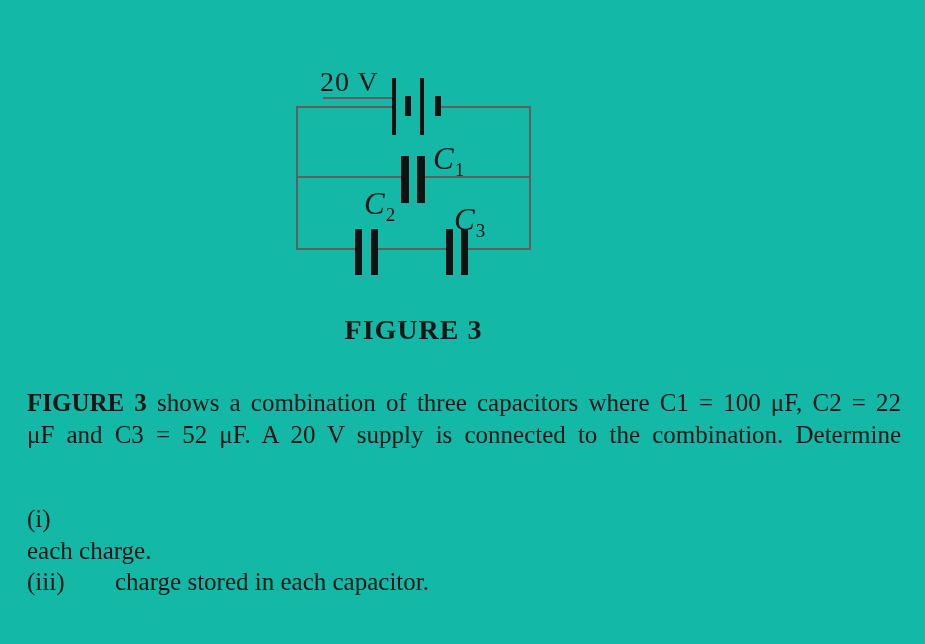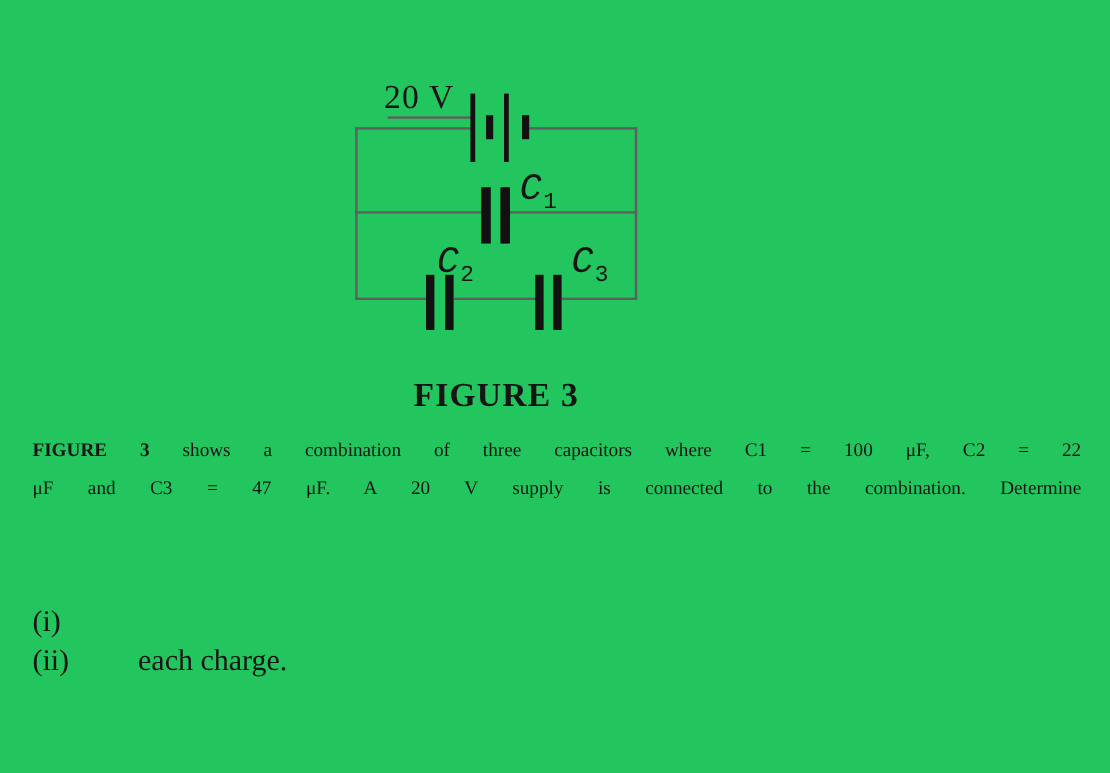--- a/index.html
+++ b/index.html
@@ -6,53 +6,52 @@
     --wire: #5f5f5f;
     --plate: #111111;
     --ink: #151515;
   }
   * { margin: 0; padding: 0; box-sizing: border-box; }
   html, body { background: #ffffff; }
   .page {
     position: relative;
     width: 925px;
     height: 644px;
-    background: #22c55e;
+    background: #14b8a6;
     font-family: "Liberation Serif", serif;
     color: var(--ink);
     overflow: hidden;
   }
   
   .circuit { position: absolute; left: 0; top: 0; width: 925px; height: 300px; }
   .wire { position: absolute; background: var(--wire); }
   .plate { position: absolute; background: var(--plate); }
   .supply-label {
     position: absolute; left: 320px; top: 66px;
     font-size: 28px; color: var(--ink); letter-spacing: 1px;
   }
   .cap-label {
     position: absolute;
     font-size: 31px; font-style: italic; color: var(--ink);
     line-height: 1;
-    font-family: Liberation Mono, monospace;
   }
   .cap-label .cap-sub {
     font-size: 19px; font-style: normal;
     vertical-align: -7px; margin-left: 1px;
   }
   
   .caption {
     position: absolute; left: 296px; top: 314px; width: 235px;
     text-align: center; font-weight: bold; font-size: 28px;
     letter-spacing: 1px;
   }
   
   .para {
-    position: absolute; left: 27px; top: 360px; width: 874px;
-    font-size: 16px; line-height: 31.5px;
+    position: absolute; left: 27px; top: 387px; width: 874px;
+    font-size: 25px; line-height: 31.5px;
   }
   .jline { text-align: justify; text-align-last: justify; white-space: normal; }
   .para .bold { font-weight: bold; }
   
   .qlist {
     position: absolute; left: 27px; top: 503px; width: 874px;
     font-size: 25px; line-height: 31.5px;
   }
   .qrow { display: flex; }
   .qnum { width: 88px; flex: 0 0 88px; }
@@ -87,40 +86,43 @@
       <div class="cap-label" style="left:433px; top:143px;"><i>C</i><span class="cap-sub">1</span></div>
     </div>
 
     <div class="wire" style="left:296px; top:248px; width:59px; height:2px;"></div>
     <div class="wire" style="left:378px; top:248px; width:68px; height:2px;"></div>
     <div class="wire" style="left:468px; top:248px; width:63px; height:2px;"></div>
 
     <div>
       <div class="plate" style="left:355px; top:229px; width:7px; height:46px;"></div>
       <div class="plate" style="left:371px; top:229px; width:7px; height:46px;"></div>
-      <div class="cap-label" style="left:364px; top:204px;"><i>C</i><span class="cap-sub">2</span></div>
+      <div class="cap-label" style="left:364px; top:188px;"><i>C</i><span class="cap-sub">2</span></div>
     </div>
 
     <div>
       <div class="plate" style="left:446px; top:229px; width:7px; height:46px;"></div>
       <div class="plate" style="left:461px; top:229px; width:7px; height:46px;"></div>
-      <div class="cap-label" style="left:476px; top:204px;"><i>C</i><span class="cap-sub">3</span></div>
+      <div class="cap-label" style="left:454px; top:204px;"><i>C</i><span class="cap-sub">3</span></div>
     </div>
   </div>
 
   <div class="caption">FIGURE 3</div>
 
   <div class="para">
     <div class="jline"><span class="bold">FIGURE 3</span><span> shows a combination of three capacitors where C1 = 100 μF, C2 = 22</span></div>
-    <div class="jline">μF and C3 = 47 μF. A 20 V supply is connected to the combination. Determine</div>
+    <div class="jline">μF and C3 = 52 μF. A 20 V supply is connected to the combination. Determine</div>
   </div>
 
   <div class="qlist">
     <div class="qrow">
       <div class="qnum">(i)</div>
     </div>
     <div class="qrow">
-      <div class="qnum">(ii)</div>
       <div class="qtext">each charge.</div>
+    </div>
+    <div class="qrow">
+      <div class="qnum">(iii)</div>
+      <div class="qtext">charge stored in each capacitor.</div>
     </div>
   </div>
 
 </div>
 
 </body></html>

